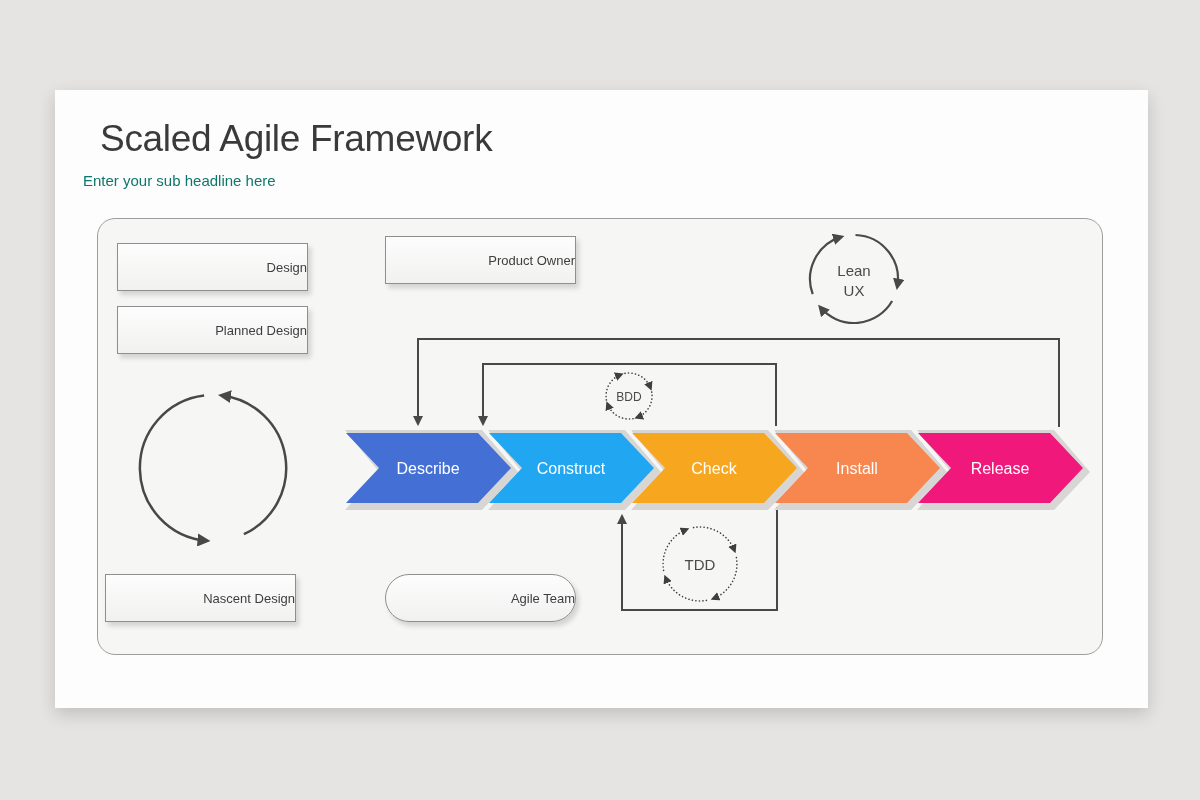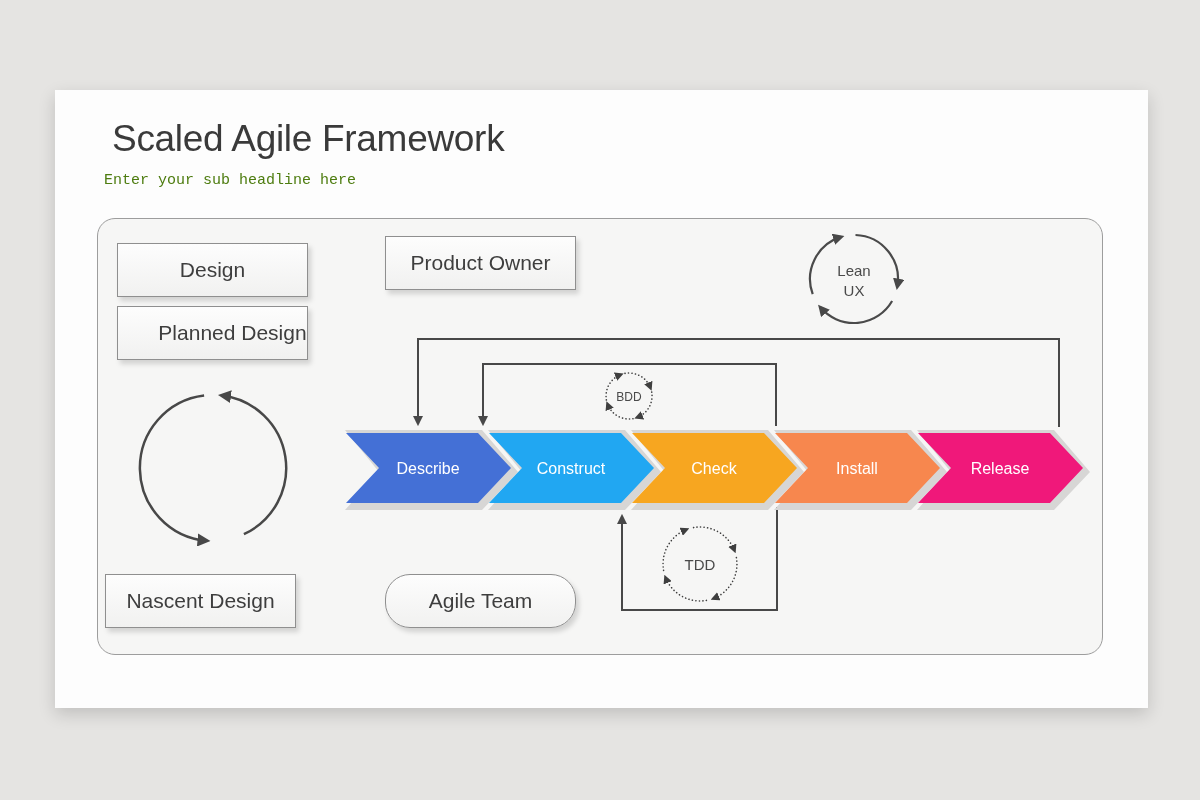--- a/index.html
+++ b/index.html
@@ -8,40 +8,40 @@
     background:#e5e4e2;
     font-family:"Liberation Sans", sans-serif;
     position:relative;
   }
   .card{
     position:absolute;left:55px;top:90px;width:1093px;height:618px;
     background:#fdfdfd;
     box-shadow:0 6px 16px rgba(0,0,0,0.16);
   }
   .title{
-    position:absolute;left:112px;top:118px;margin:0;
+    position:absolute;left:100px;top:118px;margin:0;
     font-size:37px;font-weight:500;color:#3a3a3a;letter-spacing:-0.3px;
   }
   .subtitle{
-    position:absolute;left:104px;top:172px;margin:0;
-    font-size:15px;color:#4d7c0f;font-family:Liberation Mono, monospace;
+    position:absolute;left:83px;top:172px;margin:0;
+    font-size:15px;color:#0f766e;
   }
   .frame{
     position:absolute;left:97px;top:218px;width:1006px;height:437px;
     background:#f6f6f5;border:1px solid #9d9d9d;border-radius:18px;
     box-sizing:border-box;
   }
   .diagram-svg{position:absolute;left:0;top:0;width:1200px;height:800px;pointer-events:none;}
   .box{
-    position:absolute;width:191px;height:54px;box-sizing:border-box;
+    position:absolute;width:191px;height:48px;box-sizing:border-box;
     background:linear-gradient(180deg,#fdfdfd 0%,#f1f1f0 100%);
     border:1.5px solid #8f8f8f;
     box-shadow:3px 4px 5px rgba(0,0,0,0.15);
-    display:flex;align-items:center;justify-content:center;
-    font-size:21px;color:#3e3e3e;
+    display:flex;align-items:center;justify-content:flex-end;
+    font-size:13px;color:#3e3e3e;
   }
   .box-design{left:117px;top:243px;}
   .box-planned{left:117px;top:306px;padding-left:40px;}
   .box-nascent{left:105px;top:574px;}
   .box-product{left:385px;top:236px;}
   .box-agile{left:385px;top:574px;border-radius:25px;}
   svg text{font-family:"Liberation Sans", sans-serif;}
   .chev-label{font-size:16px;fill:#ffffff;}
   .cycle-label{font-size:15px;fill:#4a4a4a;}
   .cycle-label-sm{font-size:12px;fill:#4a4a4a;}

